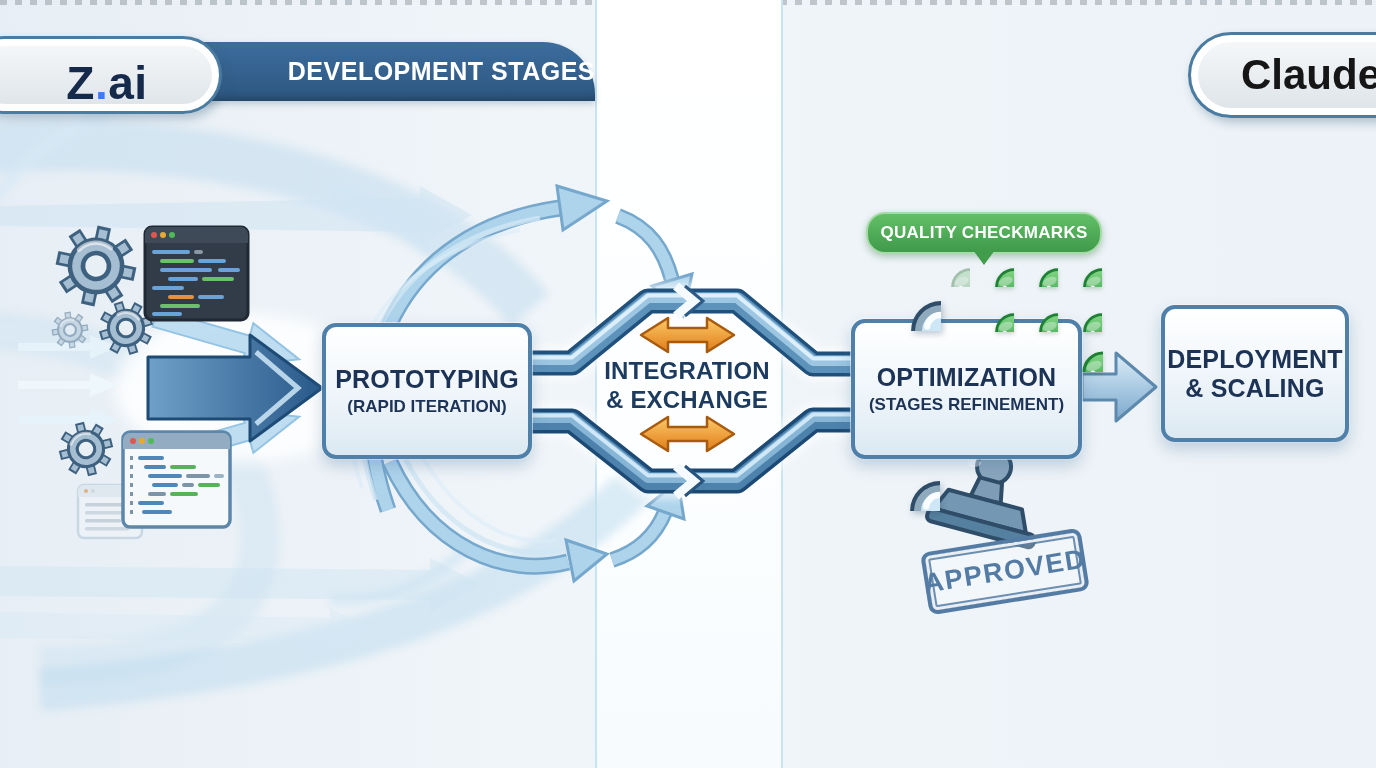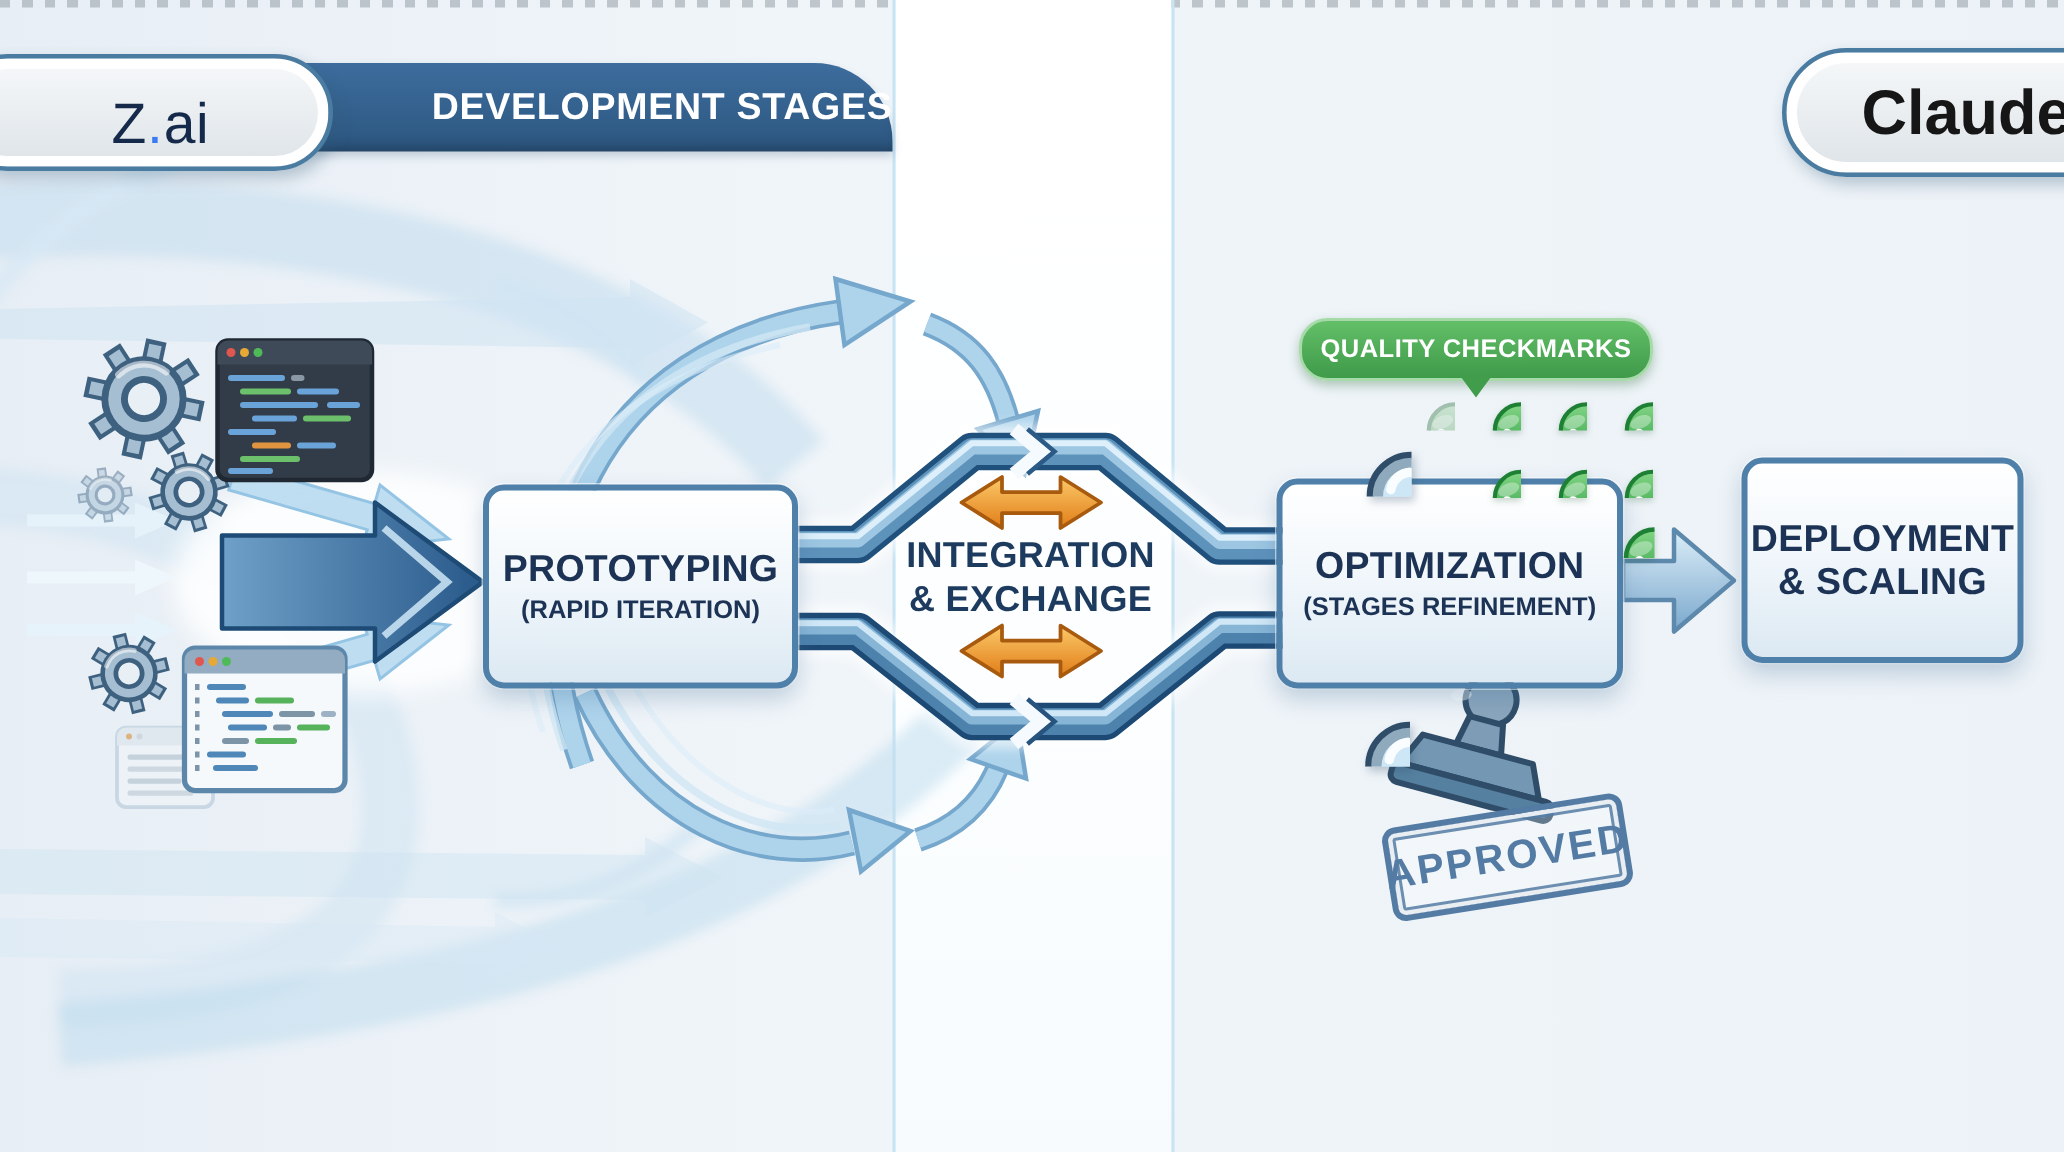--- a/index.html
+++ b/index.html
@@ -25,21 +25,21 @@
     width:100%;text-align:right;}
   .hbar-left .hbar-text{padding-left:90px;width:calc(100% - 90px);}
   .hbar-right .hbar-text{padding-right:170px;width:calc(100% - 170px);}
   
   .badge{position:absolute;display:flex;align-items:center;justify-content:center;
     background:linear-gradient(180deg,#f7f9fa,#dde3e8);
     border:3px solid #4a7ba1;
     box-shadow:inset 0 0 0 7px #ffffff, 3px 5px 10px rgba(50,90,120,.3);}
   .badge-left{left:-34px;top:36px;width:224px;height:72px;border-radius:40px;padding-left:26px;}
   .badge-right{left:1188px;top:32px;width:240px;height:80px;border-radius:44px;padding-right:46px;}
-  .logo-z{font-size:38px;font-weight:normal;color:#15294b;letter-spacing:.5px;margin-top:16px;}
+  .logo-z{font-size:46px;font-weight:bold;color:#15294b;letter-spacing:.5px;margin-top:16px;}
   .logo-dot{color:#3b7bf2;}
   .logo-claude{font-size:42px;font-weight:bold;color:#161616;}
   
   .stage-box{position:absolute;border:4px solid #4e80a9;border-radius:14px;
     background:linear-gradient(180deg,#ffffff 0%,#eef5fa 55%,#dcE9f2 100%);
     box-shadow:0 7px 15px rgba(70,110,150,.28), 0 0 0 1px rgba(255,255,255,.65);
     display:flex;flex-direction:column;align-items:center;justify-content:center;
     text-align:center;color:#1c3355;}
   .stage-title{font-size:25px;font-weight:bold;letter-spacing:.2px;line-height:1.15;}
   .stage-sub{font-size:17px;font-weight:bold;margin-top:4px;}

